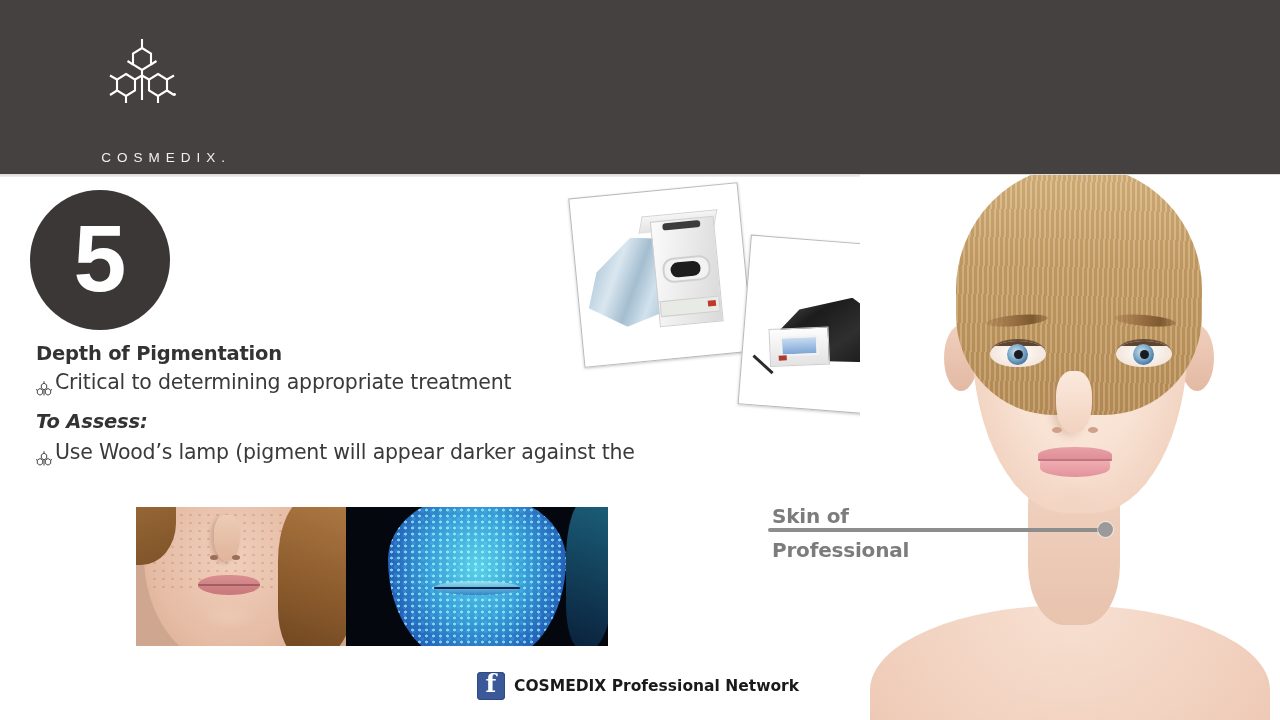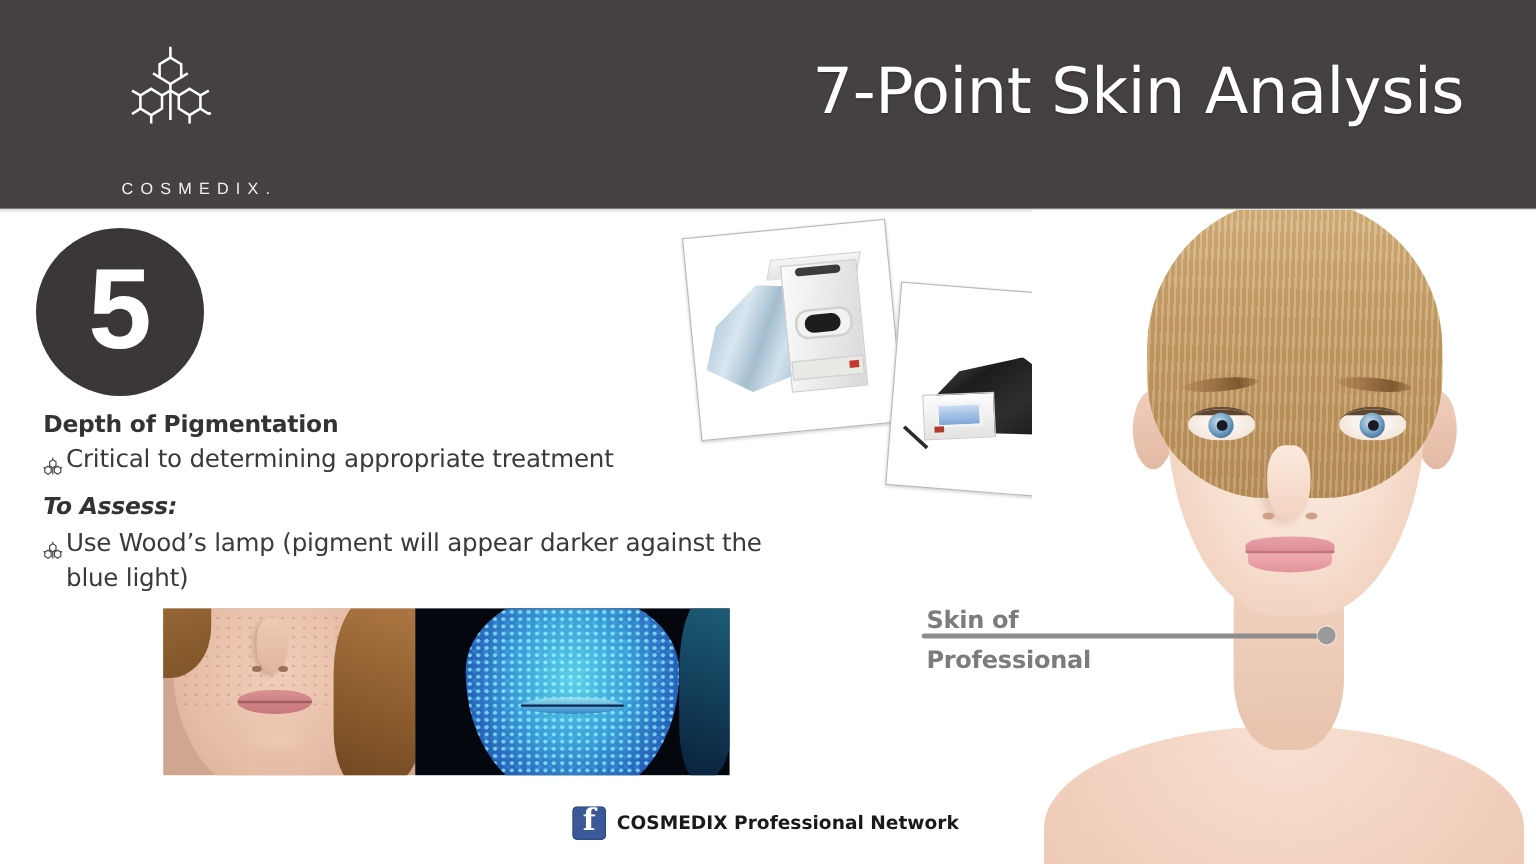--- a/index.html
+++ b/index.html
@@ -294,21 +294,20 @@
             <line x1="61" y1="52.5" x2="68" y2="57"></line>
             <line x1="52" y1="58" x2="52" y2="65"></line>
             <line x1="29" y1="41.5" x2="36" y2="37.5"></line>
             <line x1="43" y1="41.5" x2="36" y2="37.5"></line>
           </g>
           <circle cx="68.5" cy="56.5" r="1.4" fill="#ffffff"></circle>
         </svg>
       </div>
       <div class="brand-word">COSMEDIX.</div>
     </div>
-    <div class="slide-title">7-Point Skin Analysis</div>
   </div>
   <div class="header-underline"></div>
 
   <div class="num-badge">
     <span>5</span>
   </div>
 
   <div class="body-text">
     <div class="bt-head">Depth of Pigmentation</div>
 
@@ -340,21 +339,20 @@
             <polygon points="18,11 22,13.5 22,18.5 18,21 14,18.5 14,13.5"></polygon>
             <line x1="12" y1="0" x2="12" y2="3"></line>
             <line x1="12" y1="13" x2="12" y2="21.5"></line>
             <line x1="2" y1="13.5" x2="0" y2="12.4"></line>
             <line x1="22" y1="13.5" x2="24" y2="12.4"></line>
           </g>
         </svg>
       </span>
       <span class="txt">
         <span class="ind">Use Wood’s lamp (pigment will appear darker against the</span>
-        <span class="ind">blue light)</span>
       </span>
     </div>
   </div>
 
   <div class="photo photo-a">
     <div class="photo-inner">
       <div class="devA-drape"></div>
       <div class="devA-top"></div>
       <div class="devA-body"></div>
       <div class="devA-slot"></div>

